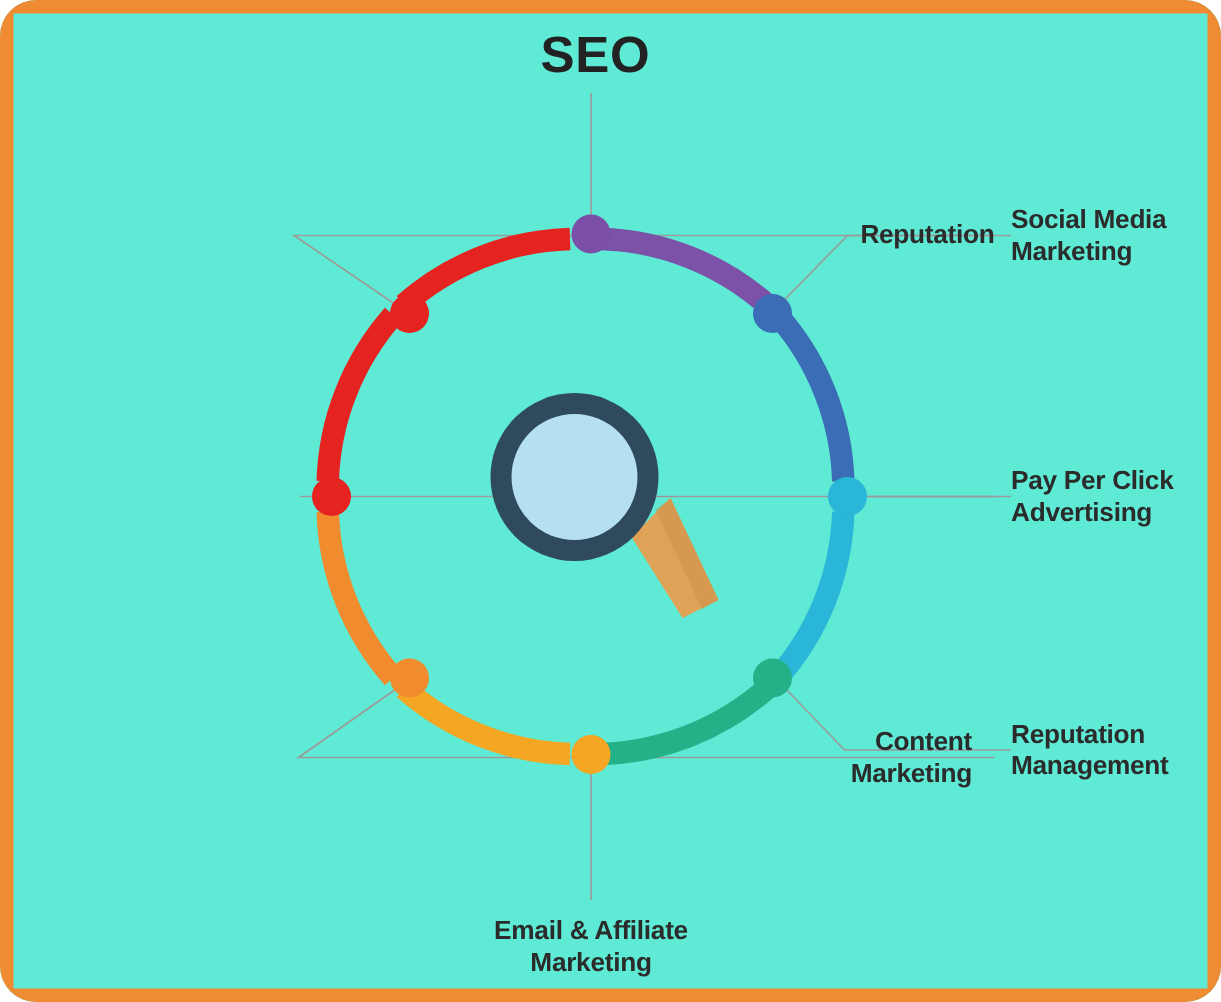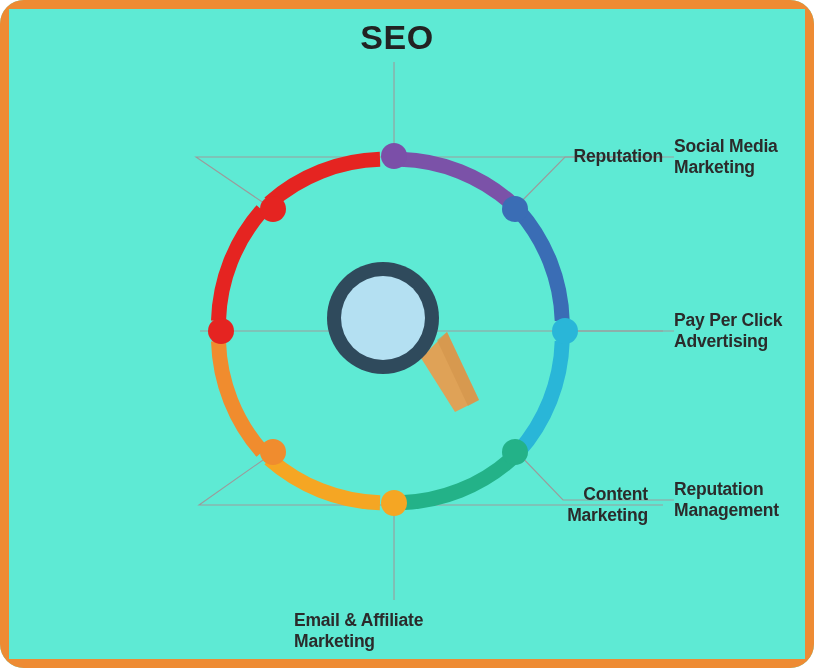--- a/index.html
+++ b/index.html
@@ -40,20 +40,21 @@
     letter-spacing: -0.2px;
     white-space: pre-line;
   }
   .label-left {
     text-align: right;
   }
   .label-right {
     text-align: left;
   }
   .label-center {
+    text-align: center;
   }
   #title-text {
     position: absolute;
     font-family: "Liberation Sans", sans-serif;
     font-weight: bold;
     font-size: 34px;
     color: #222222;
     letter-spacing: 0.5px;
     text-align: center;
     width: 200px;

